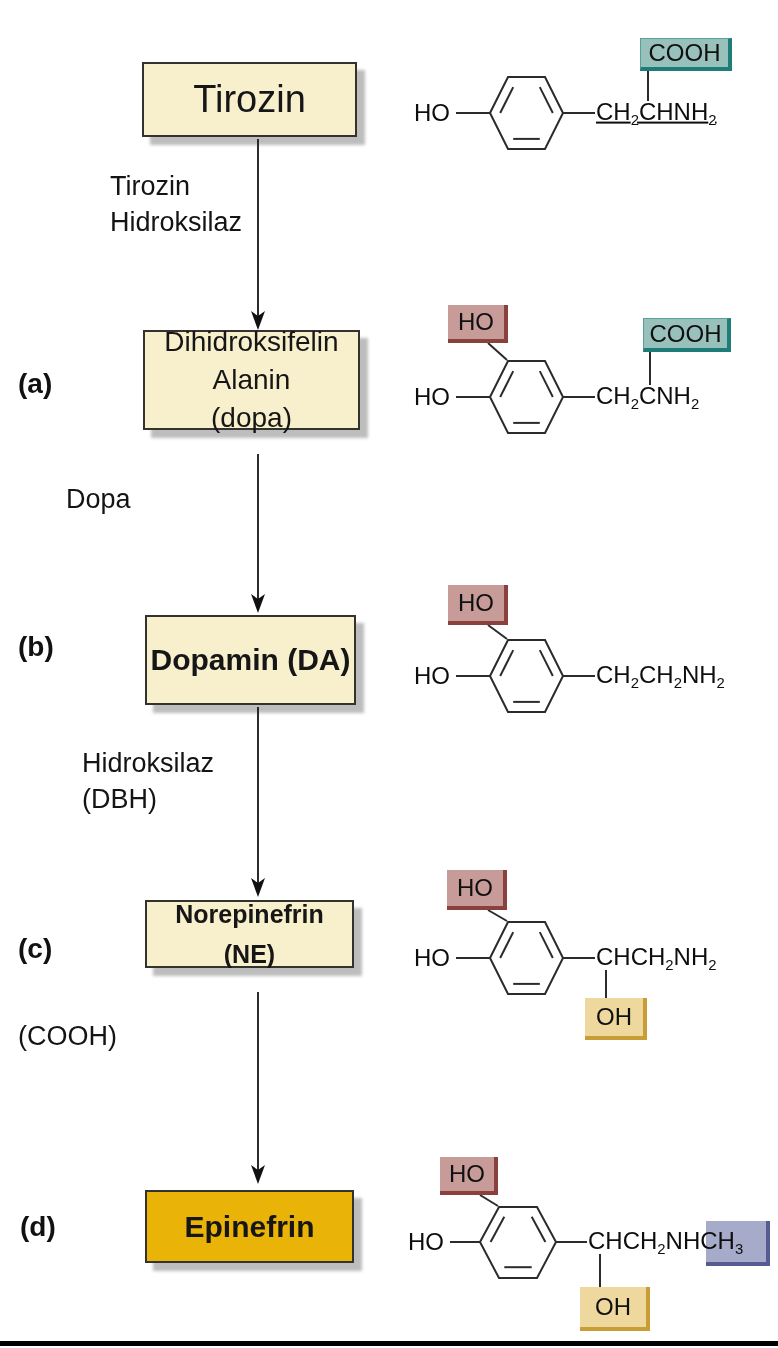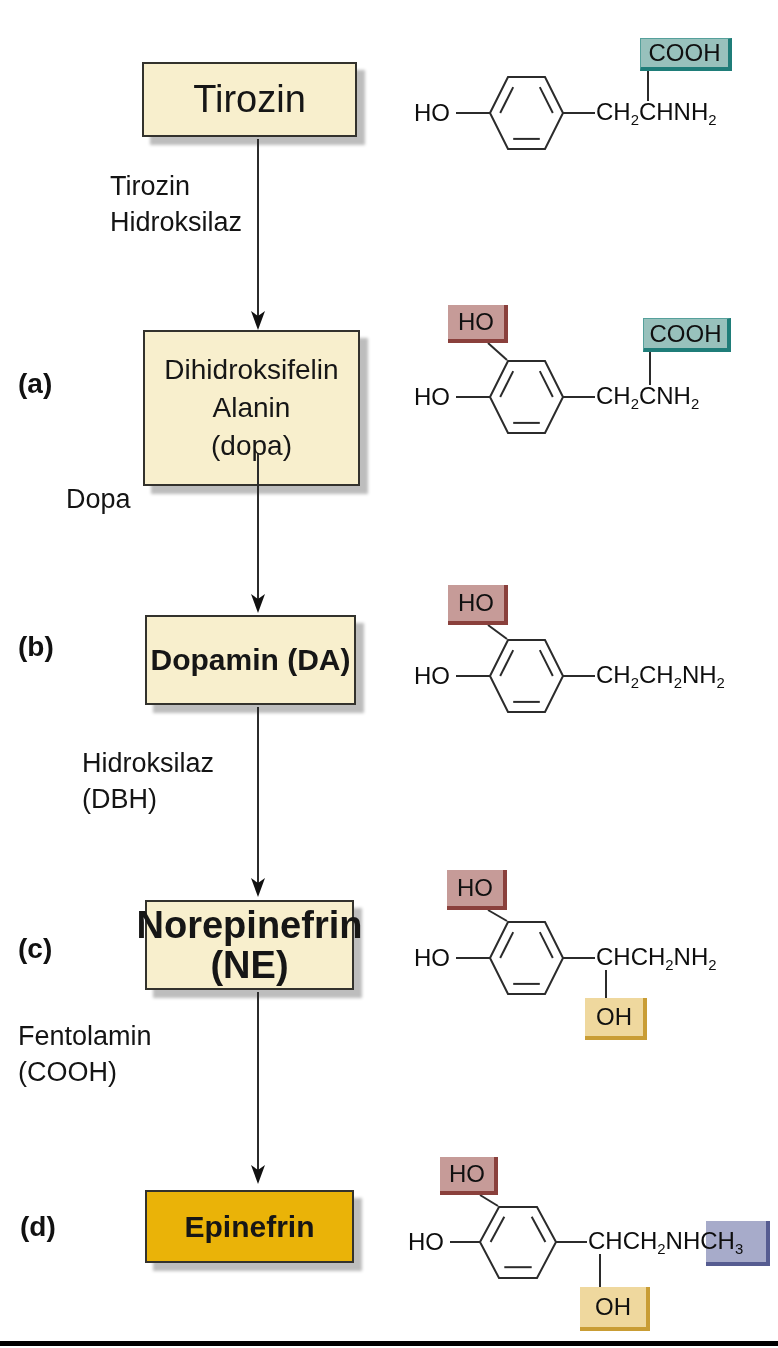--- a/index.html
+++ b/index.html
@@ -9,23 +9,23 @@
   }
 
   
   .flow-box {
     position:absolute; background:#f8efcd; border:2px solid #33322d;
     box-shadow:8px 8px 3px #bdbdbd;
     display:flex; flex-direction:column; align-items:center; justify-content:center;
     text-align:center; box-sizing:border-box; color:#161616;
   }
   #box-tyrosine { left:142px; top:62px;  width:215px; height:75px; font-size:38px; }
-  #box-dopa     { left:143px; top:330px; width:217px; height:156px; font-size:28px; line-height:38px; }
+  #box-dopa     { left:143px; top:330px; width:217px; height:100px; font-size:28px; line-height:38px; }
   #box-dopamine { left:145px; top:615px; width:211px; height:90px; font-size:30px; font-weight:700; }
-  #box-ne       { left:145px; top:900px; width:209px; height:90px; font-size:38px; font-weight:700; line-height:40px; }
+  #box-ne       { left:145px; top:900px; width:209px; height:68px; font-size:25px; font-weight:700; line-height:40px; }
   #box-epi      { left:145px; top:1190px; width:209px; height:73px; font-size:30px; font-weight:700; }
 
   
   .panel-label { position:absolute; font-weight:700; font-size:28px; }
   #pl-a { left:18px; top:368px; }
   #pl-b { left:18px; top:631px; }
   #pl-c { left:18px; top:933px; }
   #pl-d { left:20px; top:1211px; }
 
   
@@ -65,21 +65,21 @@
     font-size:24px; color:#101010;
   }
   .hl-teal   { border-right:4px solid #1f7d79; border-bottom:4px solid #1f7d79; border-top:1px solid #55a09b; border-left:1px solid #55a09b; }
   .hl-red    { border-right:4px solid #8a403c; border-bottom:4px solid #8a403c; }
   .hl-yellow { border-right:4px solid #c99d35; border-bottom:4px solid #c99d35; }
   .hl-blue   { border-right:4px solid #565c91; border-bottom:4px solid #565c91; }
 
   
   #s-tyr  .hl-cooh { left:240px; top:13px;  width:92px; height:33px; }
   #s-tyr  .atom-ho { left:14px;  top:88px; }
-  #s-tyr  .chain   { left:196px; top:88px; }
+  #s-tyr  .chain   { left:196px; top:88px;text-decoration:underline; }
 
   #s-dopa .hl-ho   { left:48px;  top:10px;  width:60px; height:38px; }
   #s-dopa .hl-cooh { left:243px; top:23px;  width:88px; height:34px; }
   #s-dopa .atom-ho { left:14px;  top:102px; }
   #s-dopa .chain   { left:196px; top:102px; }
 
   #s-da   .hl-ho   { left:48px;  top:25px;  width:60px; height:40px; }
   #s-da   .atom-ho { left:14px;  top:116px; }
   #s-da   .chain   { left:196px; top:116px; }
 
@@ -135,21 +135,20 @@
     <div>Hidroksilaz</div>
   </div>
   <div class="enzyme" id="enz-ddc">
     <div>Dopa</div>
   </div>
   <div class="enzyme" id="enz-dbh">
     <div>Hidroksilaz</div>
     <div>(DBH)</div>
   </div>
   <div class="enzyme" id="enz-pnmt">
-    <div>Fentolamin</div>
     <div>(COOH)</div>
   </div>
 
   <svg class="arrow" id="arrow-1" width="22" height="192">
     <line class="bond" x1="11" y1="0" x2="11" y2="178"></line>
     <polygon points="11,191 4,172 11,177 18,172" fill="#111"></polygon>
   </svg>
   <svg class="arrow" id="arrow-2" width="22" height="160">
     <line class="bond" x1="11" y1="0" x2="11" y2="146"></line>
     <polygon points="11,159 4,140 11,145 18,140" fill="#111"></polygon>

